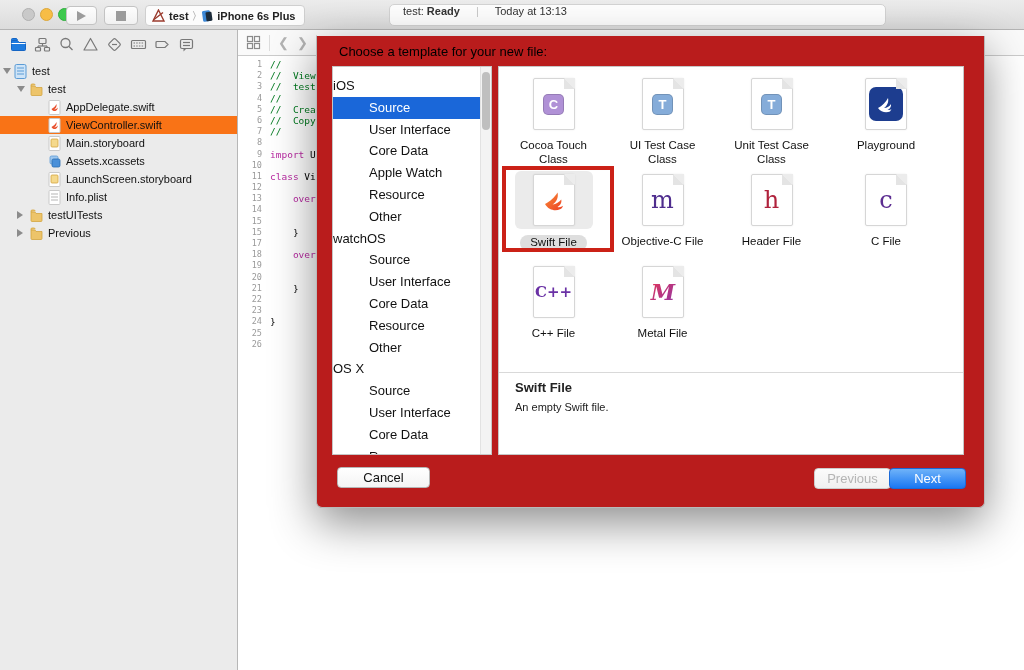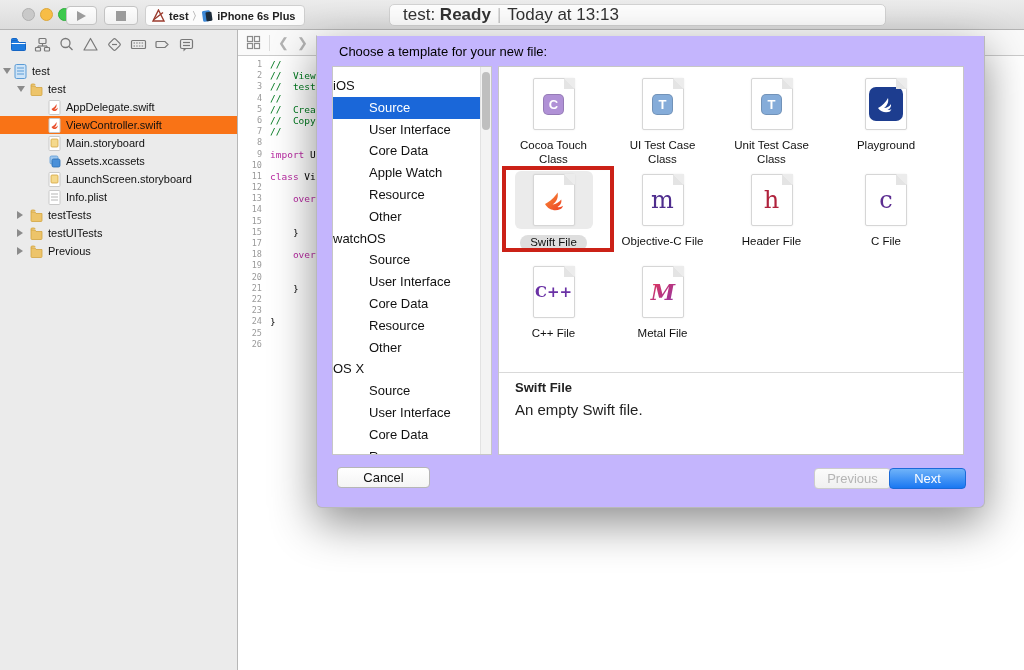--- a/index.html
+++ b/index.html
@@ -18,21 +18,21 @@
   #play-btn { left:66px; width:31px; }
   #stop-btn { left:104px; width:34px; }
   .play-tri { width:0; height:0; border-left:9px solid #9b9b9b; border-top:5.5px solid transparent; border-bottom:5.5px solid transparent; }
   .stop-sq  { width:10px; height:10px; background:#9b9b9b; }
   #scheme { position:absolute; left:145px; top:5px; height:21px; padding:0 9px 0 6px;
             background:#fcfcfc; border:1px solid #cfcfcf; border-radius:4px;
             display:flex; align-items:center; gap:4px; font-size:11px; color:#222; font-weight:bold; }
   .sep-chev { color:#b5b5b5; font-weight:normal; font-size:11px; }
   #status-pill { position:absolute; left:389px; top:4px; width:497px; height:22px;
                  background:#fdfdfd; border:1px solid #d2d2d2; border-radius:5px;
-                 display:flex; align-items:center; padding-left:13px; font-size:17px; color:#333; gap:6px; }
+                 display:flex; padding-left:13px; font-size:11px; color:#333; gap:16px; }
   #status-pill b { font-weight:bold; }
   #status-pill .pipe { color:#c4c4c4; }
 
   
   #sidebar { position:absolute; left:0; top:30px; width:237px; height:640px; background:#ebebeb; }
   #nav-iconbar { position:absolute; left:0; top:0; width:237px; height:28px; display:flex; align-items:center; padding-left:10px; gap:7px; }
   .nav-ic { width:17px; height:17px; display:flex; align-items:center; justify-content:center; }
   #tree { position:absolute; left:0; top:32px; width:237px; font-size:11px; color:#111; }
   .trow { height:18px; display:flex; align-items:center; position:relative; }
   .trow.sel { background:#f97316; }
@@ -52,21 +52,21 @@
              display:flex; align-items:center; padding-left:8px; gap:8px; }
   .jb-chev { font-size:13px; color:#b3b3b3; }
   .jb-sep { width:1px; height:16px; background:#dcdcdc; }
   #code { position:absolute; left:0; top:29px; width:786px; }
   .cl { display:flex; height:11.2px; line-height:11.2px; font-family:"DejaVu Sans Mono", monospace; font-size:9.5px; white-space:pre; }
   .ln { width:24px; text-align:right; color:#9a9a9a; font-size:8.5px; flex:none; }
   .ct { padding-left:8px; }
   .cm { color:#007a1f; } .kw { color:#b829a1; } .pl { color:#000; }
 
   
-  #dialog { position:absolute; left:316px; top:36px; width:669px; height:472px; background:#c4b5fd;
+  #dialog { position:absolute; left:316px; top:36px; width:669px; height:472px; background:#b91c1c;
             border:1px solid #b9b9b9; border-top:none; border-radius:0 0 6px 6px;
             box-shadow:0 15px 45px rgba(0,0,0,.45); z-index:10; }
   #dlg-title { position:absolute; left:22px; top:8px; font-size:13px; color:#000; }
   #tmpl-list { position:absolute; left:15px; top:30px; width:160px; height:389px; background:#fff; border:1px solid #c6c6c6; overflow:hidden; }
   .lrow { height:21.8px; line-height:21.8px; font-size:13px; color:#111; }
   .lrow.hdr { padding-left:0; }
   .lrow.itm { padding-left:36px; }
   .lrow.sel { background:#1a67d9; color:#fff; }
   #list-sb-track { position:absolute; right:0; top:0; width:11px; height:100%; background:#f3f3f3; border-left:1px solid #e2e2e2; }
   #list-sb-thumb { position:absolute; right:1px; top:5px; width:8px; height:58px; background:#bfbfbf; border-radius:4px; }
@@ -92,21 +92,21 @@
   .serif-letter.cf   { color:#5c2d91; }
   .serif-letter.cpp  { font-size:15px; font-weight:bold; color:#6a31a5; }
   .pg-sq { width:34px; height:34px; border-radius:7px; background:#1d3d8f; display:flex; align-items:center; justify-content:center; }
 
   .cell.selected .iconwrap { background:#ebebeb; border-radius:6px; width:78px; }
   .cell.selected .lbl { background:#dedede; border-radius:9px; padding:1px 10px; }
   #red-box { position:absolute; left:3px; top:99px; width:112px; height:86px; border:4px solid #cb2117; z-index:5; }
 
   #desc-divider { position:absolute; left:0; top:305px; width:100%; height:1px; background:#d9d9d9; }
   #desc-title { position:absolute; left:16px; top:313px; font-size:13px; font-weight:bold; color:#222; }
-  #desc-text  { position:absolute; left:16px; top:334px; font-size:15px; color:#222; }
+  #desc-text  { position:absolute; left:16px; top:334px; font-size:11px; color:#222; }
 
   .dlg-btn { position:absolute; height:21px; border-radius:4px; font-size:13px; display:flex; align-items:center; justify-content:center; }
   #cancel-btn { left:20px; top:431px; width:93px; background:linear-gradient(#ffffff,#f4f4f4); border:1px solid #b6b6b6; color:#111; }
   #prev-btn { left:485px; top:432px; width:77px; background:linear-gradient(#fbfbfb,#f0f0f0); border:1px solid #cccccc; color:#b5b5b5;margin-left:12px; }
   #next-btn { left:572px; top:432px; width:77px; background:linear-gradient(#6fb3f9,#1a77f2); border:1px solid #1b6ad8; color:#fff; }
 </style>
 </head>
 <body>
 
 <div id="toolbar">
@@ -251,27 +251,20 @@
       <span>LaunchScreen.storyboard</span>
     </div>
     <div class="trow lvl2">
       <svg class="ticon" viewBox="0 0 13 15">
           <rect x="1" y="0.5" width="11" height="14" rx="1" fill="#fff" stroke="#c9c9c9"></rect>
           <line x1="3" y1="4" x2="10" y2="4" stroke="#b5b5b5"></line>
           <line x1="3" y1="7" x2="10" y2="7" stroke="#b5b5b5"></line>
           <line x1="3" y1="10" x2="10" y2="10" stroke="#b5b5b5"></line>
         </svg>
       <span>Info.plist</span>
-    </div>
-    <div class="trow lvl1">
-      <span class="disc closed"></span>
-      <svg class="ticon" viewBox="0 0 13 15">
-          <path d="M1 4 h4 l1 1.5 h6 v7 a1 1 0 0 1 -1 1 h-9 a1 1 0 0 1 -1 -1 z M1 4 v-1 a1 1 0 0 1 1-1 h2.5 l0.8 1.2" fill="#edc46a" stroke="#d3a440" stroke-width="0.8"></path>
-        </svg>
-      <span>testTests</span>
     </div>
     <div class="trow lvl1">
       <span class="disc closed"></span>
       <svg class="ticon" viewBox="0 0 13 15">
           <path d="M1 4 h4 l1 1.5 h6 v7 a1 1 0 0 1 -1 1 h-9 a1 1 0 0 1 -1 -1 z M1 4 v-1 a1 1 0 0 1 1-1 h2.5 l0.8 1.2" fill="#edc46a" stroke="#d3a440" stroke-width="0.8"></path>
         </svg>
       <span>testUITests</span>
     </div>
     <div class="trow lvl1">
       <span class="disc closed"></span>

